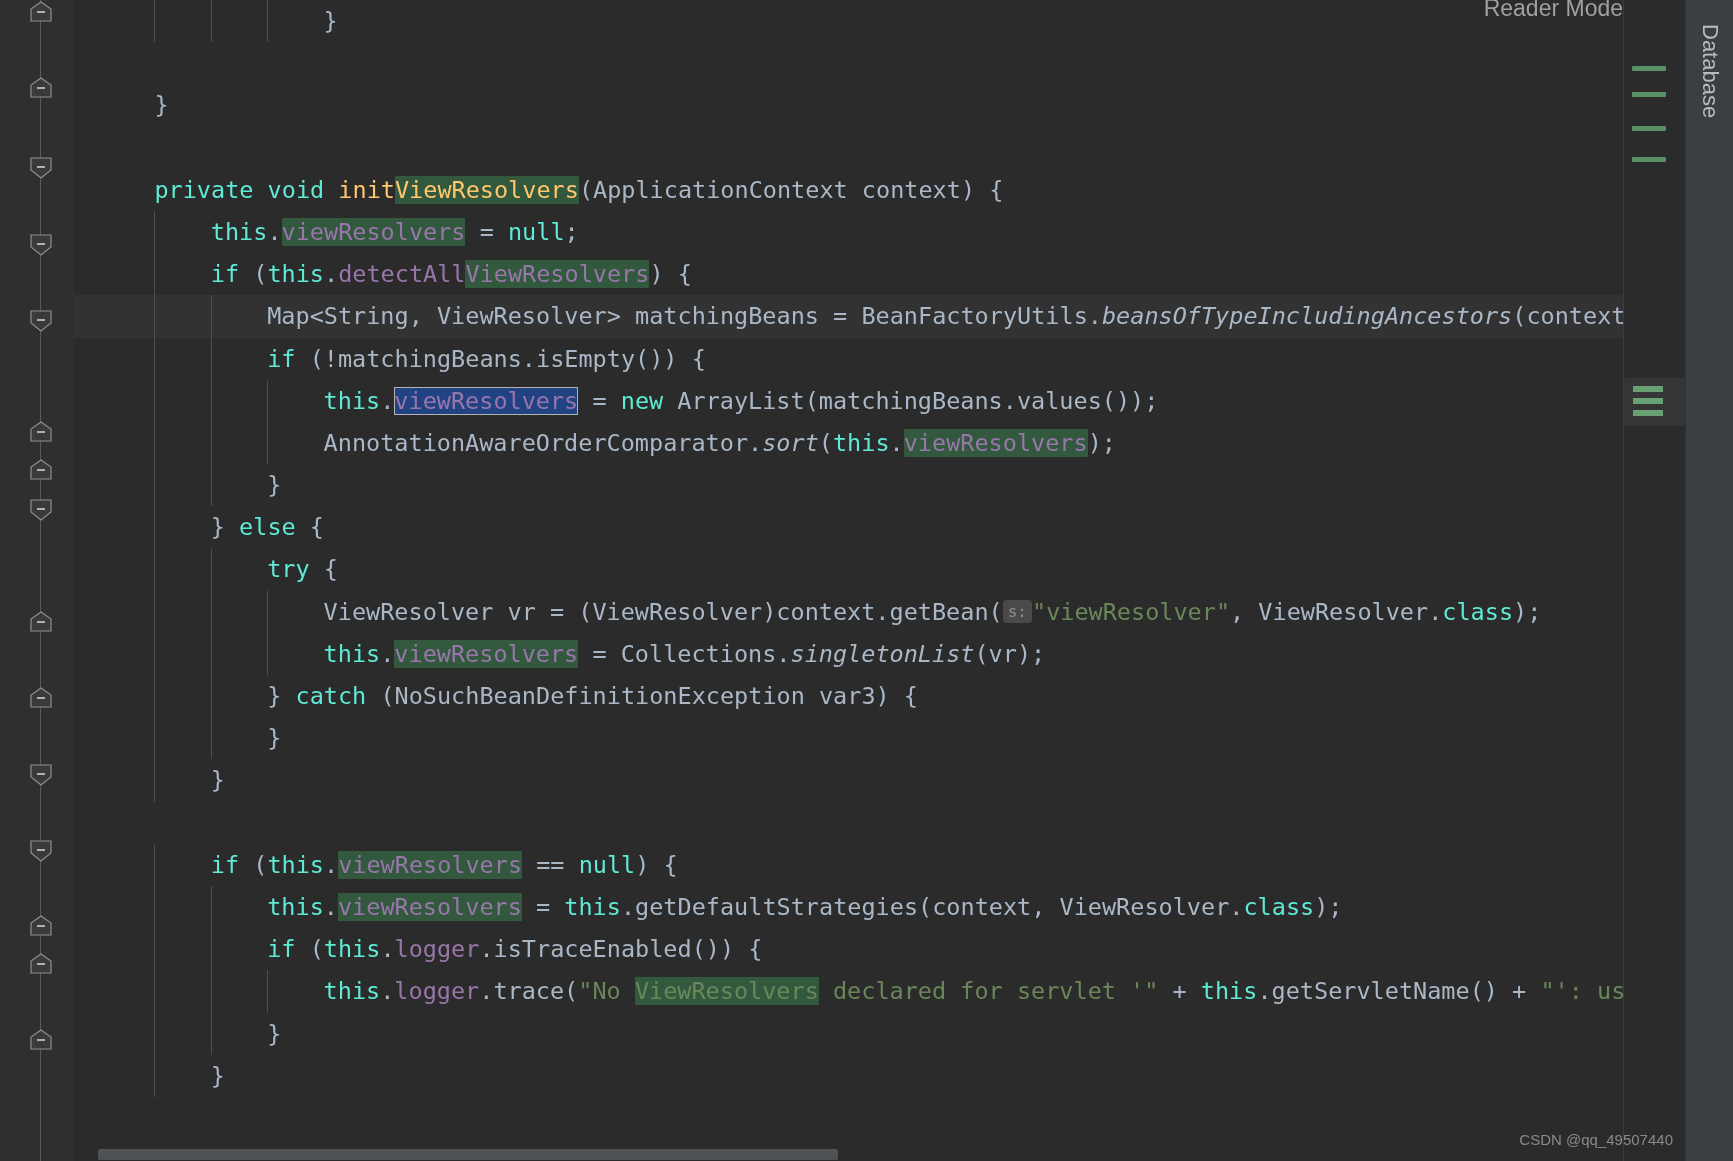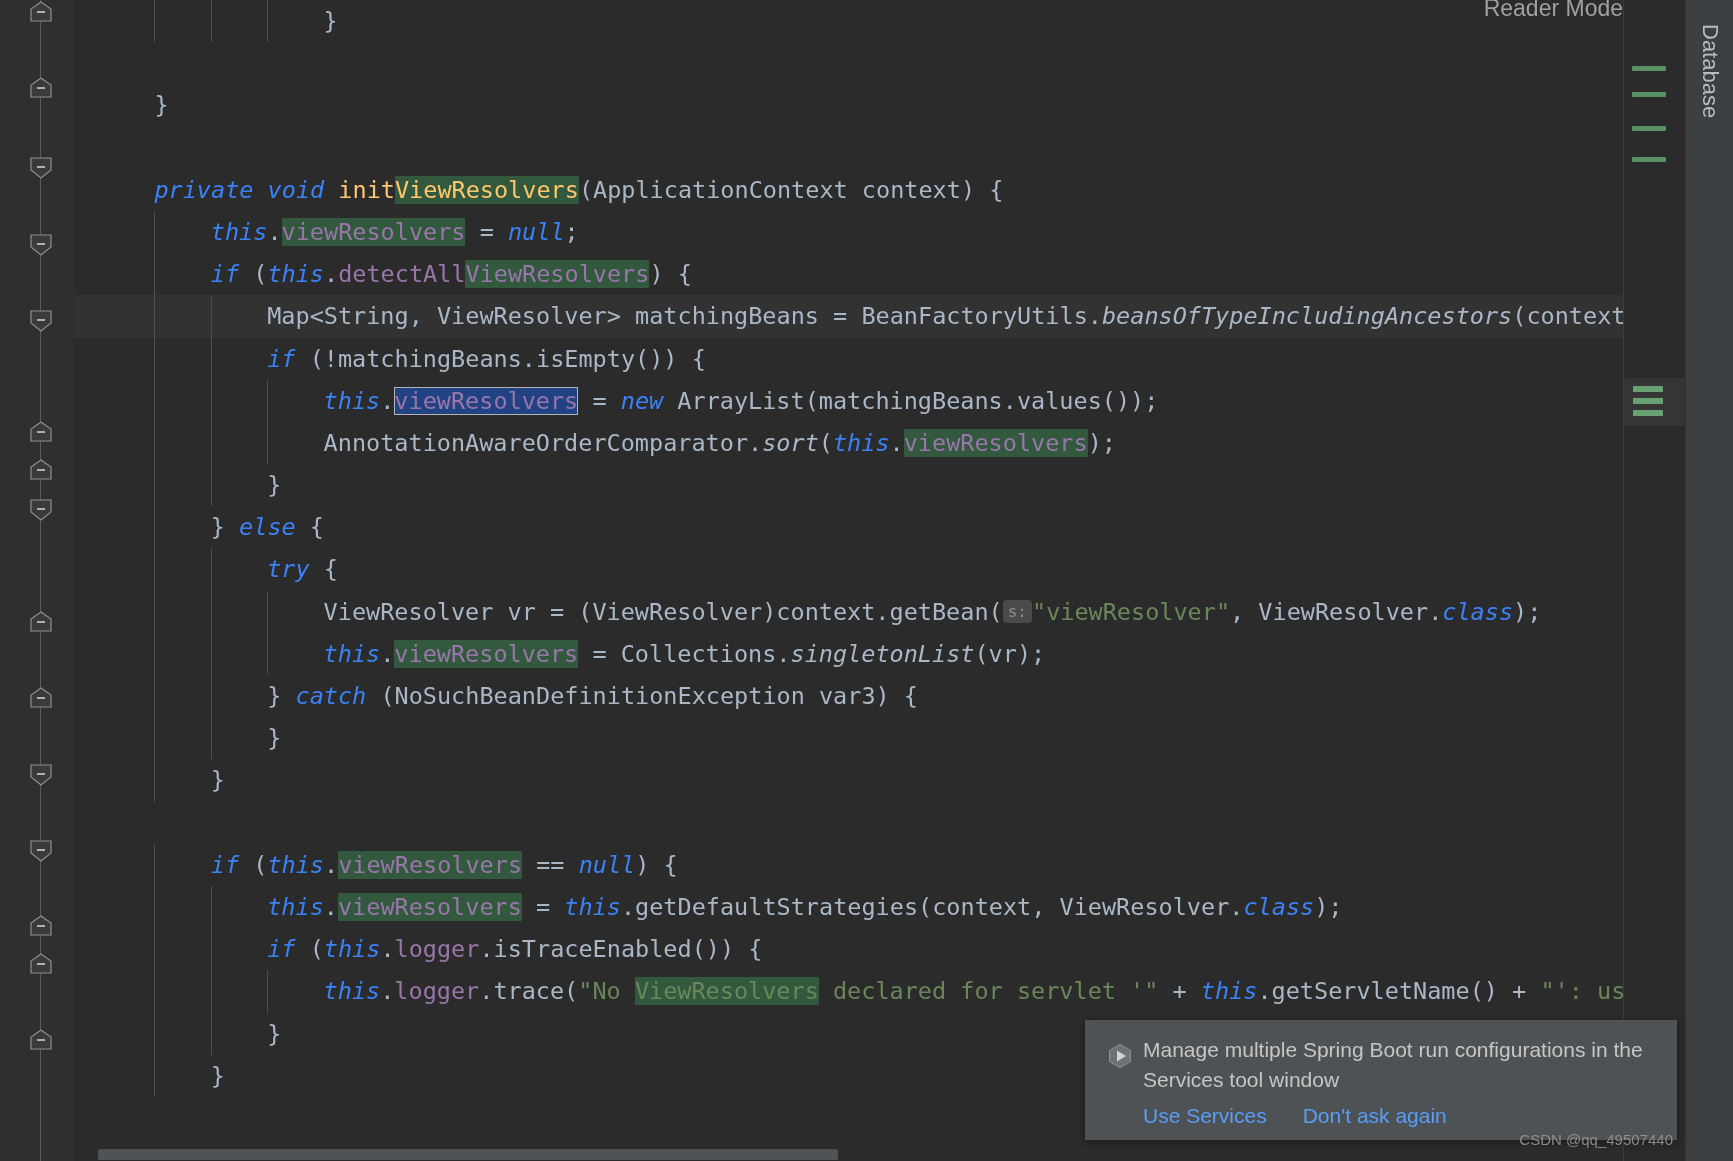--- a/index.html
+++ b/index.html
@@ -40,21 +40,21 @@
   }
   .line{ position:relative; height:42.2px; padding-left:24px; }
   .line.current{ background:#323232; }
 
   
   .guide{
     position:absolute; top:0; width:1px; height:42.2px; background:#4e4e4e;
   }
 
   
-  .kw      { color:#3b82f6;font-style:italic; }
+  .kw      { color:#5eead4; }
   .plain   { color:#a9b7c6; }
   .brace   { color:#a9b7c6; }
   .field   { color:#9876aa; }
   .str     { color:#6a8759; }
   .ital    { color:#a9b7c6; font-style:italic; }
 
   .hl-find { background:#32593d; border-radius:1px; }
   .hl-sel  { background:#214283; box-shadow:inset 0 0 0 1px #b4b4b4; color:#9876aa; }
   .phint{
     background:#4a4a4a; color:#8c8c8c; border-radius:4px;
@@ -249,33 +249,20 @@
       <div class="mk-sm" style="top: 398px;"></div>
       <div class="mk-sm" style="top: 410px;"></div>
     </div>
 
   <div id="tool-strip">
     <div id="db-tab">
       <span>Database</span>
     </div>
   </div>
 
-  <div id="balloon">
-    <span class="b-icon">
-      <svg width="26" height="26" viewBox="0 0 26 26">
-        <polygon points="13,1.5 23.4,7.3 23.4,18.7 13,24.5 2.6,18.7 2.6,7.3" fill="#6e7274" stroke="#8e9294" stroke-width="1"></polygon>
-        <polygon points="10,7.5 19,13 10,18.5" fill="#d2d2d2"></polygon>
-      </svg>
-    </span>
-    <div class="b-text">Manage multiple Spring Boot run configurations in the Services tool window</div>
-    <div class="b-actions">
-      <a>Use Services</a>
-      <a>Don't ask again</a>
-    </div>
-  </div>
 
   <div id="hscroll">
     <div id="hthumb" style="left: 24px; width: 740px;"></div>
   </div>
 
   <div id="watermark">CSDN @qq_49507440</div>
 
 </div>
 
 </body></html>

